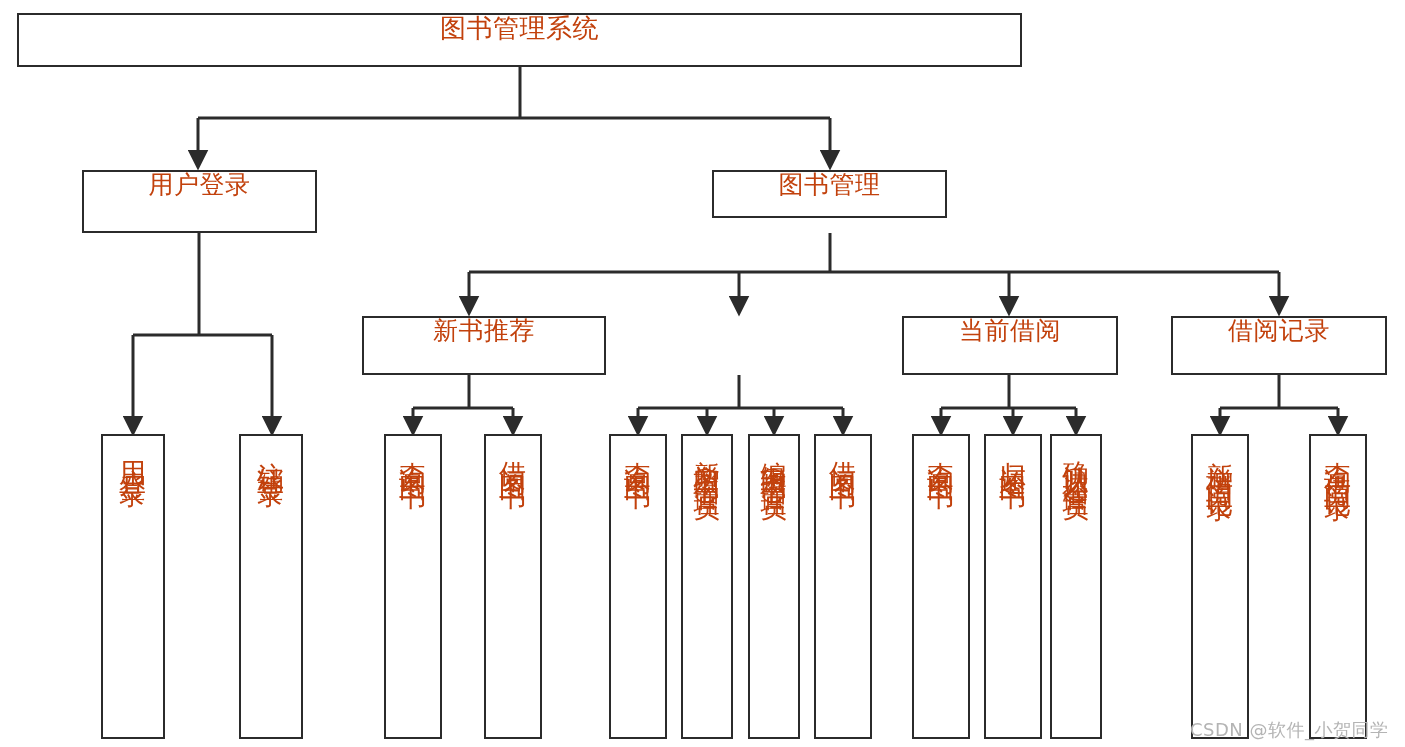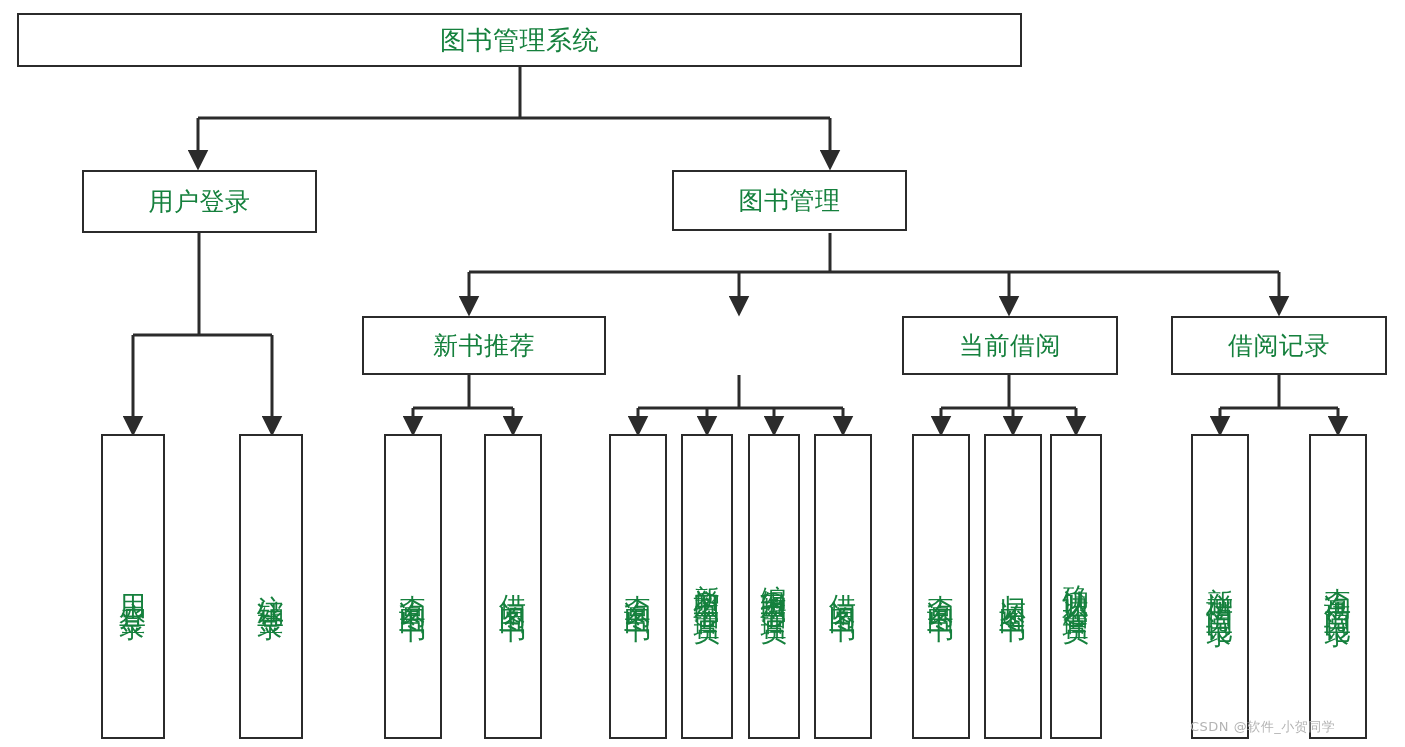--- a/index.html
+++ b/index.html
@@ -24,23 +24,23 @@
     width: 1405px;
     height: 747px;
     pointer-events: none;
   }
   .node {
     position: absolute;
     box-sizing: border-box;
     border: 2.5px solid #2b2b2b;
     background: #ffffff;
     display: flex;
-    align-items: center;
+    align-items: flex-start;
     justify-content: center;
-    color: #15803d;
+    color: #c2410c;
   }
   .node-label {
     display: block;
     text-align: center;
     line-height: 1.02;
     letter-spacing: 0.5px;
   }
   
   .h-node .node-label {
     font-size: 25px;
@@ -60,21 +60,21 @@
     line-height: 1.0;
     letter-spacing: 7px;
     white-space: nowrap;
   }
   .v-node.tall .node-label {
     letter-spacing: 5px;
     font-size: 26px;
   }
   .watermark {
     position: absolute;
-    font-size: 13px;
+    font-size: 18px;
     color: #b4b4b4;
     white-space: nowrap;
     letter-spacing: 0.5px;
   }
 </style>
 </head>
 <body>
 
 <div id="canvas">
 
@@ -128,21 +128,21 @@
     </g>
   </svg>
 
   <div class="node h-node root" style="left:17px; top:13px; width:1005px; height:54px;">
     <span class="node-label">图书管理系统</span>
   </div>
 
   <div class="node h-node" style="left:82px; top:170px; width:235px; height:63px;">
     <span class="node-label">用户登录</span>
   </div>
-  <div class="node h-node" style="left:672px; top:170px; width:235px; height:61px;">
+  <div class="node h-node" style="left:712px; top:170px; width:235px; height:48px;">
     <span class="node-label">图书管理</span>
   </div>
 
   <div class="node h-node" style="left:362px; top:316px; width:244px; height:59px;">
     <span class="node-label">新书推荐</span>
   </div>
   <div class="node h-node" style="left:902px; top:316px; width:216px; height:59px;">
     <span class="node-label">当前借阅</span>
   </div>
   <div class="node h-node" style="left:1171px; top:316px; width:216px; height:59px;">

